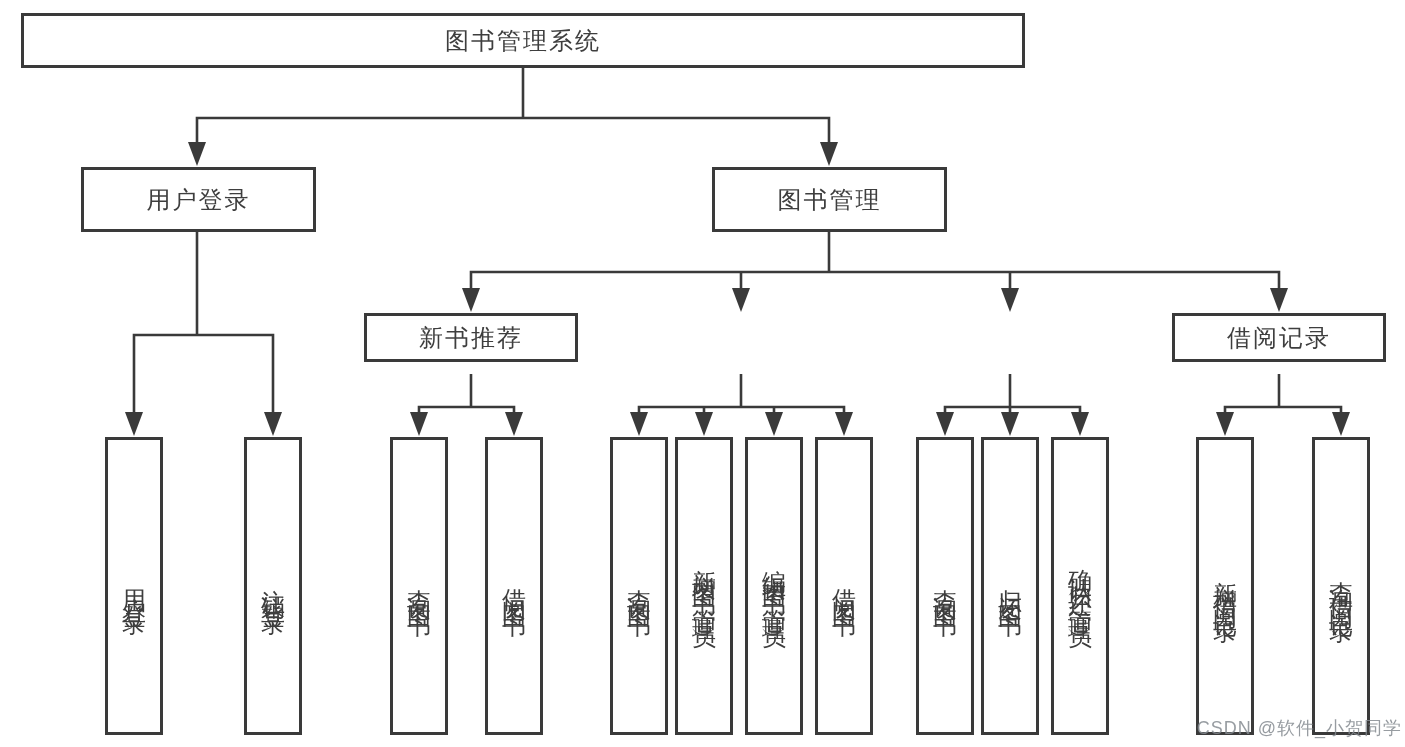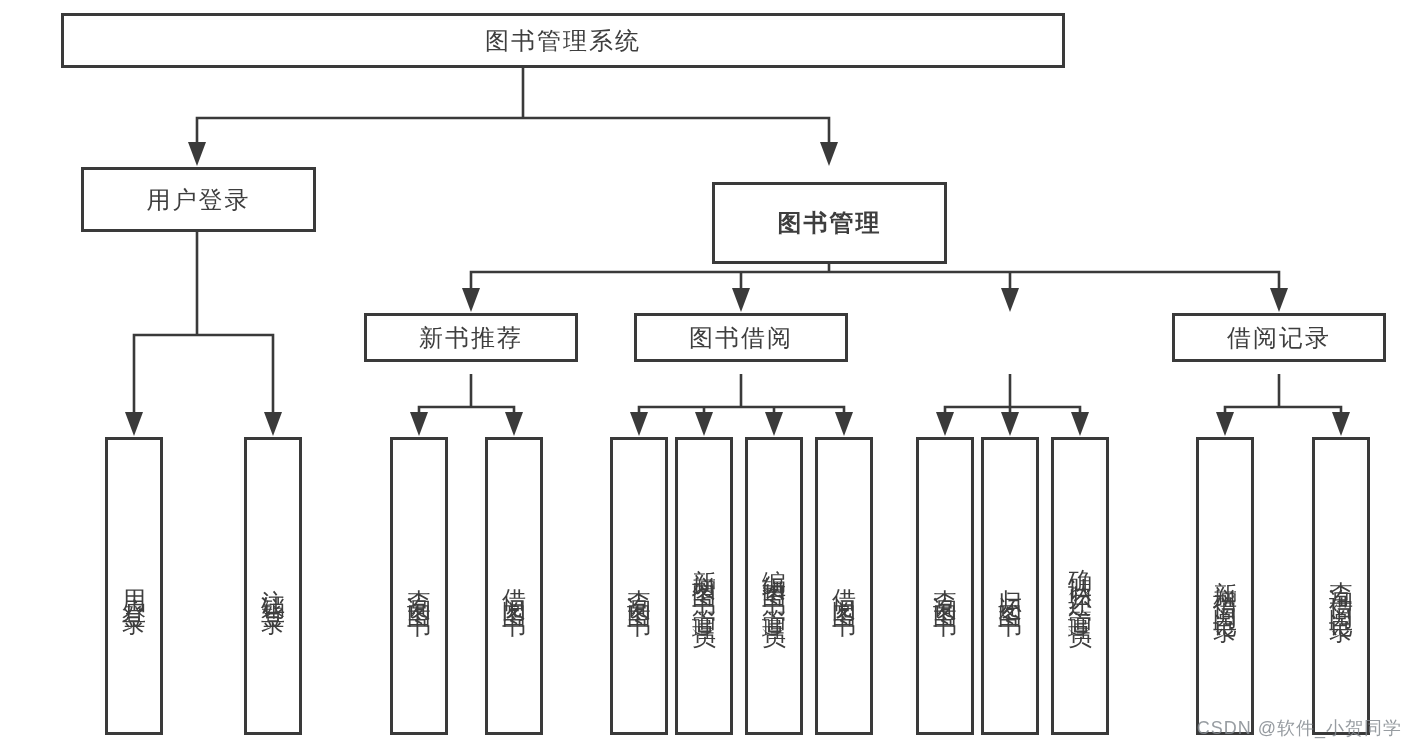--- a/index.html
+++ b/index.html
@@ -39,24 +39,24 @@
   }
   .node-v .vtext {
     writing-mode: vertical-rl;
     text-orientation: mixed;
     font-size: 24px;
     letter-spacing: 8px;
     line-height: 1;
     white-space: nowrap;
   }
   
-  .n-root   { left: 21px;   top: 13px;  width: 1004px; height: 55px; margin-left: 40px; }
+  .n-root   { left: 21px;   top: 13px;  width: 1004px; height: 55px; }
   
   .n-login  { left: 81px;   top: 167px; width: 235px;  height: 65px; }
-  .n-mgmt   { left: 712px;  top: 182px; width: 235px;  height: 82px; font-weight: bold; }
+  .n-mgmt   { left: 712px;  top: 167px; width: 235px;  height: 65px; }
   
   .lvl3     { top: 313px; height: 49px; width: 214px; }
   .n-rec    { left: 364px; }
   .n-borrow { left: 634px; }
   .n-cur    { left: 903px; }
   .n-hist   { left: 1172px; }
   
   .lvl4     { top: 437px; height: 298px; width: 58px; }
   .x1  { left: 105px; }  .x2  { left: 244px; }
   .x3  { left: 390px; }  .x4  { left: 485px; }
@@ -136,21 +136,20 @@
       <polygon points="1332,412 1350,412 1341,436"></polygon>
     </g>
   </svg>
 
   <div class="node node-h n-root">图书管理系统</div>
 
   <div class="node node-h n-login">用户登录</div>
   <div class="node node-h n-mgmt">图书管理</div>
 
   <div class="node node-h lvl3 n-rec">新书推荐</div>
-  <div class="node node-h lvl3 n-borrow">图书借阅</div>
   <div class="node node-h lvl3 n-hist">借阅记录</div>
 
   <div class="node node-v lvl4 x1">
     <span class="vtext">用户登录</span>
   </div>
   <div class="node node-v lvl4 x2">
     <span class="vtext">注销登录</span>
   </div>
 
   <div class="node node-v lvl4 x3">

